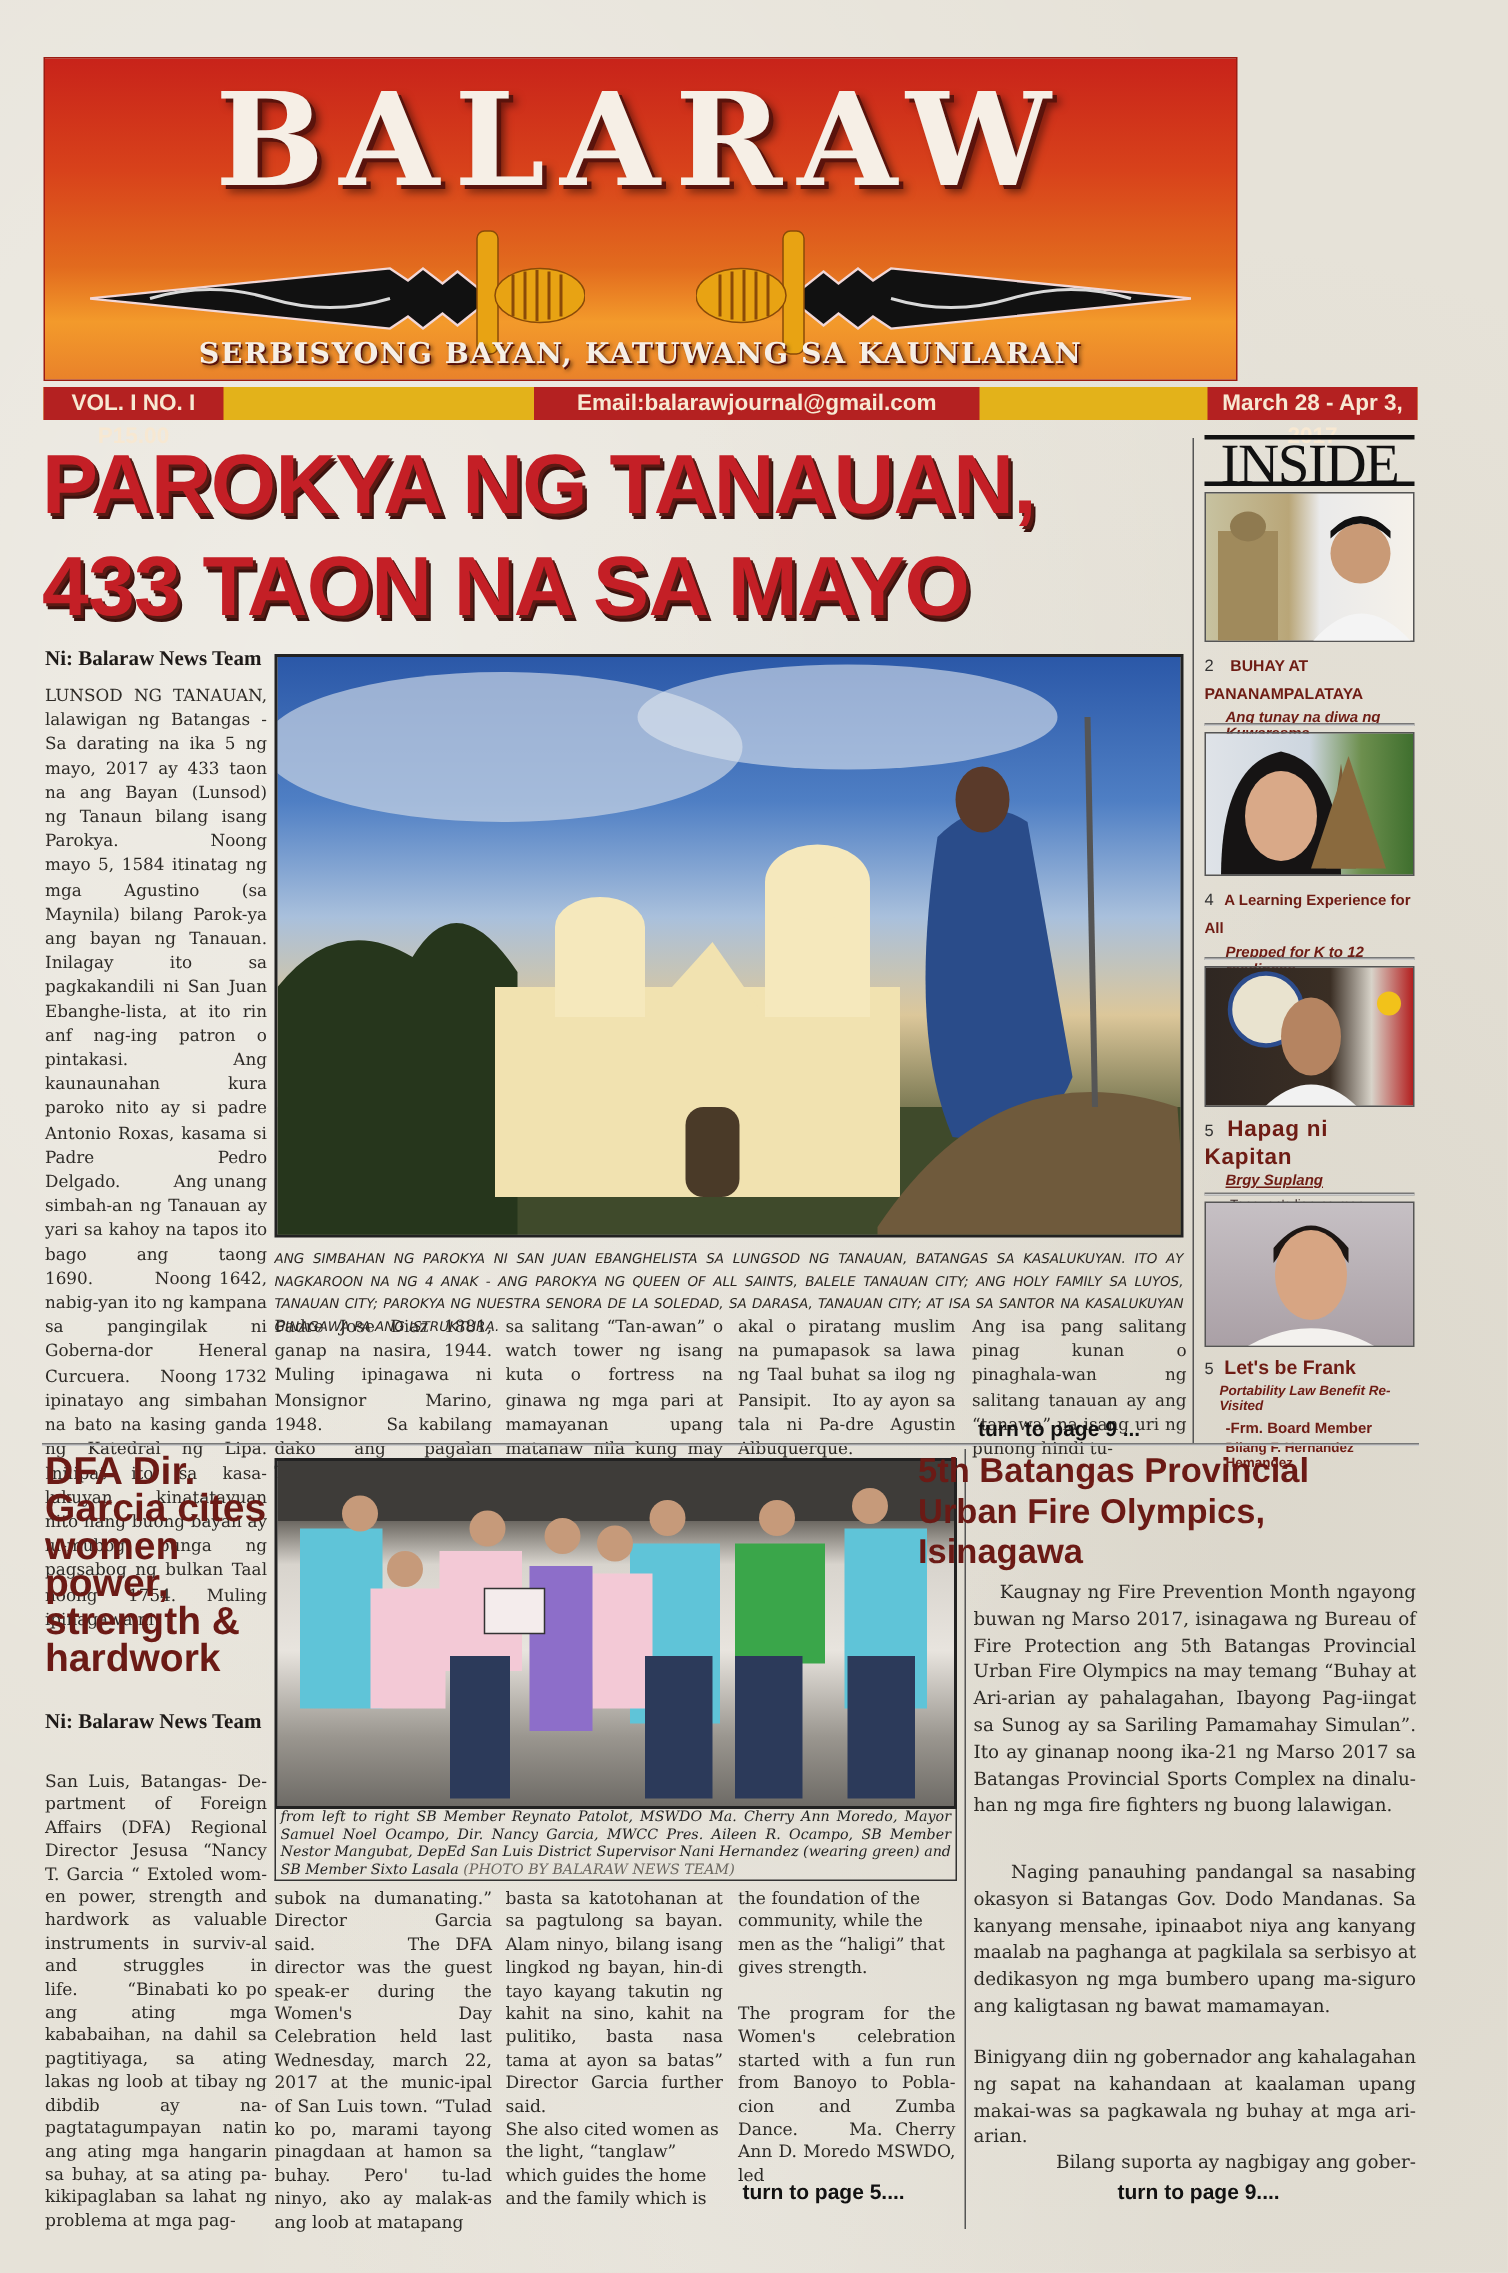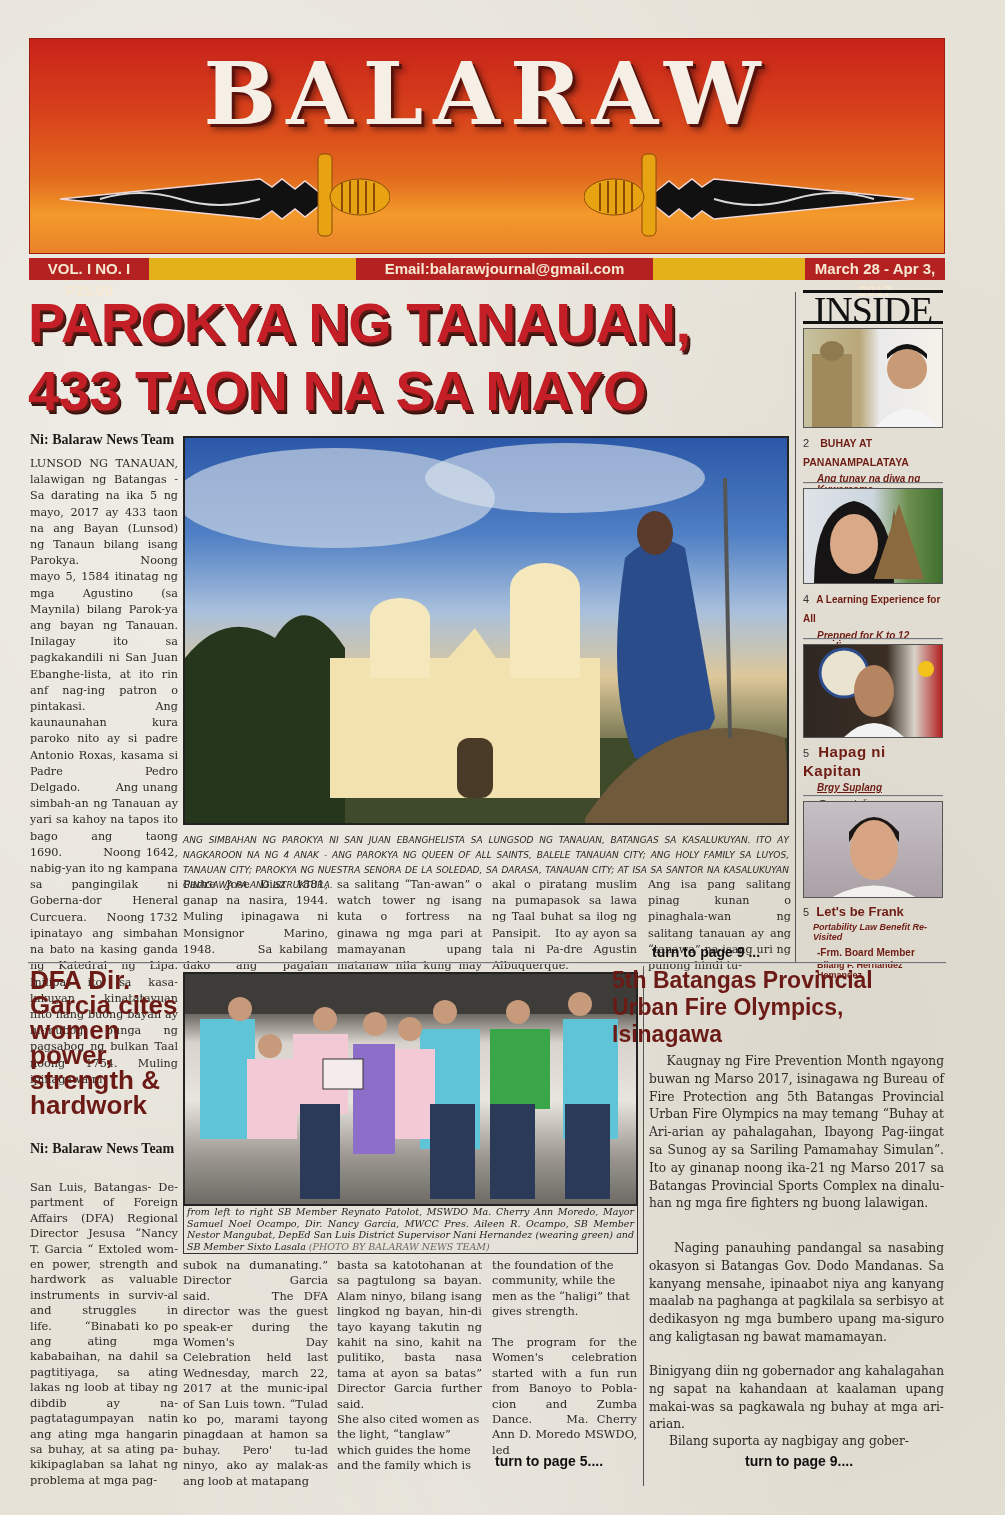--- a/index.html
+++ b/index.html
@@ -11,21 +11,21 @@
       radial-gradient(ellipse at 20% 30%, rgba(255,255,255,0.35), transparent 60%),
       radial-gradient(ellipse at 80% 70%, rgba(200,195,180,0.35), transparent 60%),
       radial-gradient(ellipse at 50% 90%, rgba(255,255,255,0.25), transparent 50%);
     font-family: "DejaVu Serif", serif;
     color: #2a2622;
   }
   .abs { position: absolute; }
 
   
   .masthead {
-    left: 29px; top: 38px; width: 916px; height: 216px;
+    left: 29px; top: 38px; width: 796px; height: 216px;
     background: linear-gradient(180deg, #c8231a 0%, #d8421b 35%, #e26b1e 65%, #f39a2b 82%, #e9822a 100%);
     border: 1px solid #9c1c12;
     overflow: hidden;
   }
   .mast-title {
     left: 0; right: 0; top: 4px; text-align: center;
     font-family: "DejaVu Serif", serif; font-weight: bold;
     font-size: 86px; letter-spacing: 10px; color: #f6efe6;
     text-shadow: 3px 3px 0 #5a130c, 5px 5px 6px rgba(0,0,0,0.5);
   }
@@ -128,20 +128,21 @@
     <ellipse cx="300" cy="48" rx="30" ry="18" fill="#e8a313" stroke="#8a4b08"></ellipse>
     <path d="M282 34 L282 62 M290 32 L290 64 M298 31 L298 65 M306 32 L306 64 M314 34 L314 62" stroke="#8a4b08" stroke-width="2"></path>
   </svg>
   <svg class="abs dagger right" viewBox="0 0 330 90">
     <path d="M0 50 L200 30 L212 38 L222 30 L235 40 L245 32 L260 44 L260 56 L245 68 L235 60 L222 70 L212 62 L200 70 Z" fill="#111" stroke="#f1d7d7" stroke-width="1.5"></path>
     <path d="M40 50 Q80 38 120 50 T200 50" stroke="#d9d9d9" stroke-width="2" fill="none"></path>
     <rect x="258" y="5" width="14" height="82" rx="5" fill="#e8a313" stroke="#8a4b08"></rect>
     <ellipse cx="300" cy="48" rx="30" ry="18" fill="#e8a313" stroke="#8a4b08"></ellipse>
     <path d="M282 34 L282 62 M290 32 L290 64 M298 31 L298 65 M306 32 L306 64 M314 34 L314 62" stroke="#8a4b08" stroke-width="2"></path>
   </svg>
+  <div class="abs mast-tagline">SERBISYONG BAYAN, KATUWANG SA KAUNLARAN</div>
 </div>
 
 <div class="abs infobar">
   <div class="seg vol">VOL. I NO. I   P15.00</div>
   <div class="seg email">Email:balarawjournal@gmail.com</div>
   <div class="seg date">March 28 - Apr 3, 2017</div>
 </div>
 
 <div class="abs headline">
   <div>PAROKYA NG TANAUAN,</div>
@@ -295,14 +296,14 @@
 <div class="abs body-text" style="left:337px; top:1412px; width:145px; font-size:11.4px; line-height:15.4px; text-align:left;">She also cited women as the light, “tanglaw” which  guides the home and the family which is</div>
 <div class="abs body-text" style="left:492px; top:1258px; width:145px; font-size:11.4px; line-height:15.4px; text-align:left;">the foundation of the community, while the men as the “haligi” that gives strength.</div>
 <div class="abs body-text" style="left:492px; top:1335px; width:145px; font-size:11.4px; line-height:15.4px;">The program for the Women's celebration started with a fun run from Banoyo to Pobla-cion and Zumba Dance.&nbsp;&nbsp;&nbsp;&nbsp;Ma. Cherry Ann D. Moredo MSWDO, led</div>
 <div class="abs turn" style="left:495px; top:1453px;">turn to page 5....</div>
 
 <div class="abs vrule" style="left:643px; top:966px; height:520px;"></div>
 <div class="abs sub-headline" style="left:612px; top:967px; width:300px; font-size:23px; line-height:27px;">5th Batangas Provincial Urban Fire Olympics, Isinagawa</div>
 <div class="abs body-text" style="left:649px; top:1053px; width:295px; font-size:12.2px; line-height:17.8px;">&nbsp;&nbsp;&nbsp;&nbsp;Kaugnay ng Fire Prevention Month ngayong buwan ng Marso 2017, isinagawa ng Bureau of Fire Protection ang 5th Batangas Provincial Urban Fire Olympics na may temang “Buhay at Ari-arian ay pahalagahan, Ibayong Pag-iingat sa Sunog ay sa Sariling Pamamahay Simulan”. Ito ay ginanap noong ika-21 ng Marso 2017 sa Batangas Provincial Sports Complex na dinalu-han ng mga fire fighters ng buong lalawigan.</div>
 <div class="abs body-text" style="left:649px; top:1240px; width:295px; font-size:12.2px; line-height:17.8px;">&nbsp;&nbsp;&nbsp;&nbsp;Naging panauhing pandangal sa nasabing okasyon si Batangas Gov. Dodo Mandanas. Sa kanyang mensahe, ipinaabot niya ang kanyang maalab na paghanga at pagkilala sa serbisyo at dedikasyon ng mga bumbero upang ma-siguro ang kaligtasan ng bawat mamamayan.</div>
 <div class="abs body-text" style="left:649px; top:1363px; width:295px; font-size:12.2px; line-height:17.8px;">Binigyang diin ng gobernador ang kahalagahan ng sapat na kahandaan at kaalaman upang makai-was sa pagkawala ng buhay at mga ari-arian.</div>
-<div class="abs body-text" style="left:614px; top:1433px; width:295px; font-size:12.2px; line-height:17.8px; text-align:right;">Bilang suporta ay nagbigay ang gober-</div>
+<div class="abs body-text" style="left:649px; top:1433px; width:295px; font-size:12.2px; line-height:17.8px; text-align:right;">Bilang suporta ay nagbigay ang gober-</div>
 <div class="abs turn" style="left:745px; top:1453px;">turn to page 9....</div>
 
 </body></html>

